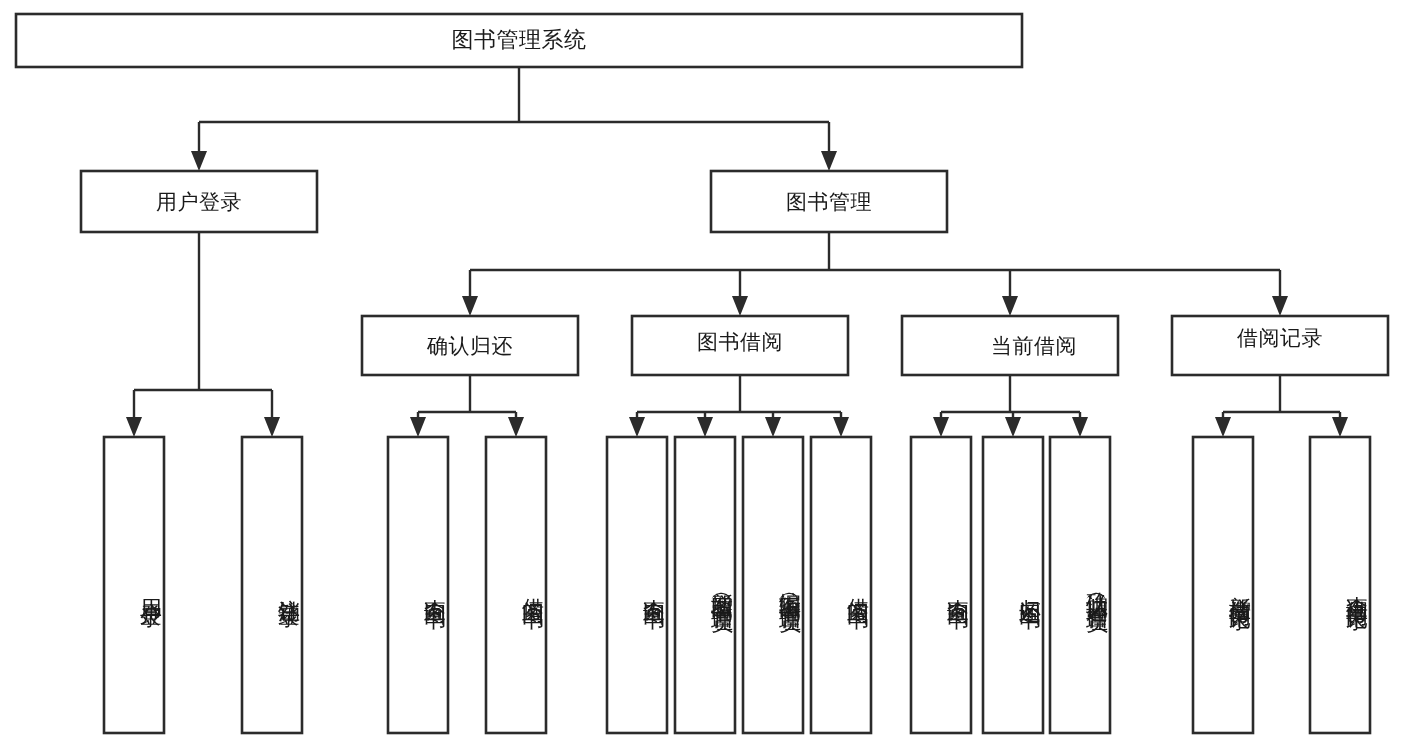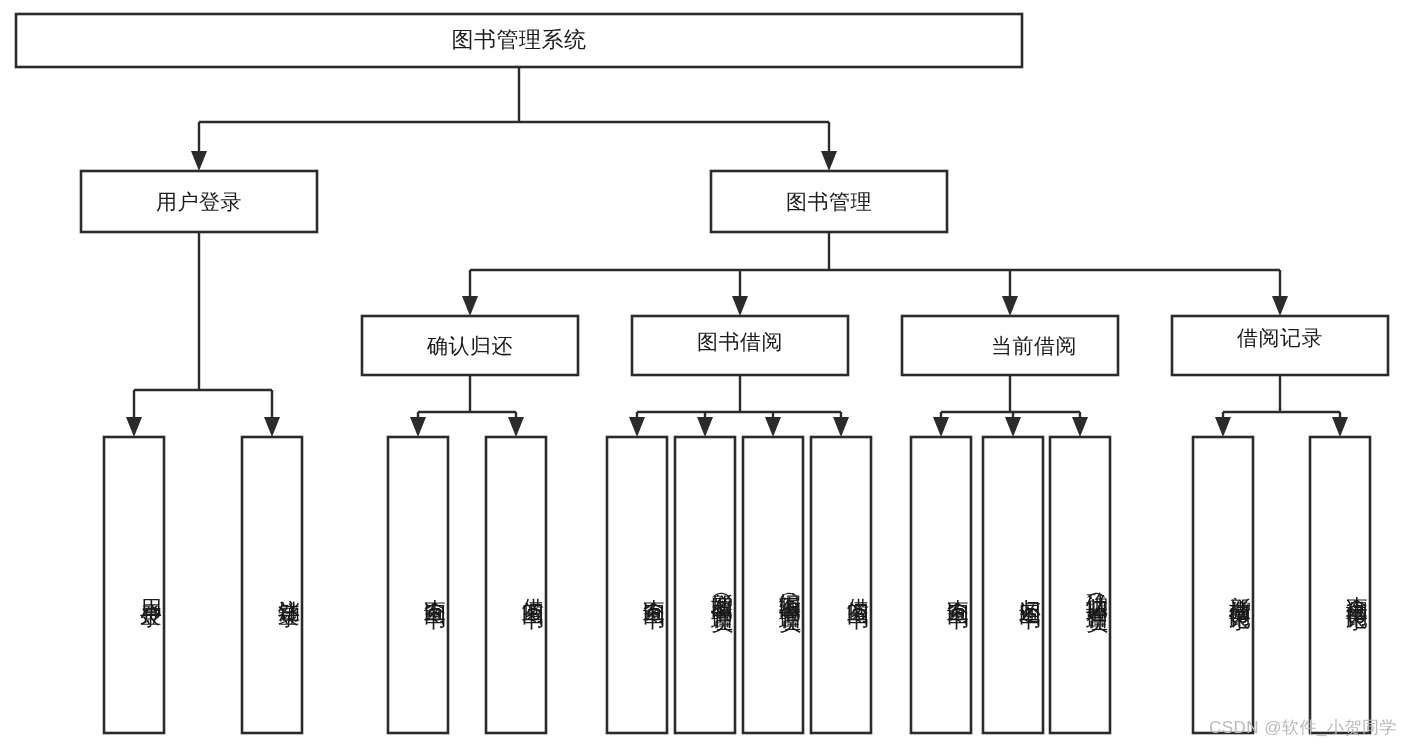--- a/index.html
+++ b/index.html
@@ -189,14 +189,13 @@
       <div class="node-label label-v" style="left: 675px; top: 437px; width: 60px; height: 296px;">新增图书（管理员）</div>
       <div class="node-label label-v" style="left: 743px; top: 437px; width: 60px; height: 296px;">编辑图书（管理员）</div>
       <div class="node-label label-v" style="left: 811px; top: 437px; width: 60px; height: 296px;">借阅图书</div>
       <div class="node-label label-v" style="left: 911px; top: 437px; width: 60px; height: 296px;">查询图书</div>
       <div class="node-label label-v" style="left: 983px; top: 437px; width: 60px; height: 296px;">归还图书</div>
       <div class="node-label label-v" style="left: 1050px; top: 437px; width: 60px; height: 296px;">确认归还（管理员）</div>
       <div class="node-label label-v" style="left: 1193px; top: 437px; width: 60px; height: 296px;">新增借阅记录</div>
       <div class="node-label label-v" style="left: 1310px; top: 437px; width: 60px; height: 296px;">查询借阅记录</div>
     </div>
 
-  <div class="watermark">CSDN @软件_小贺同学</div>
 </div>
 
 </body></html>

